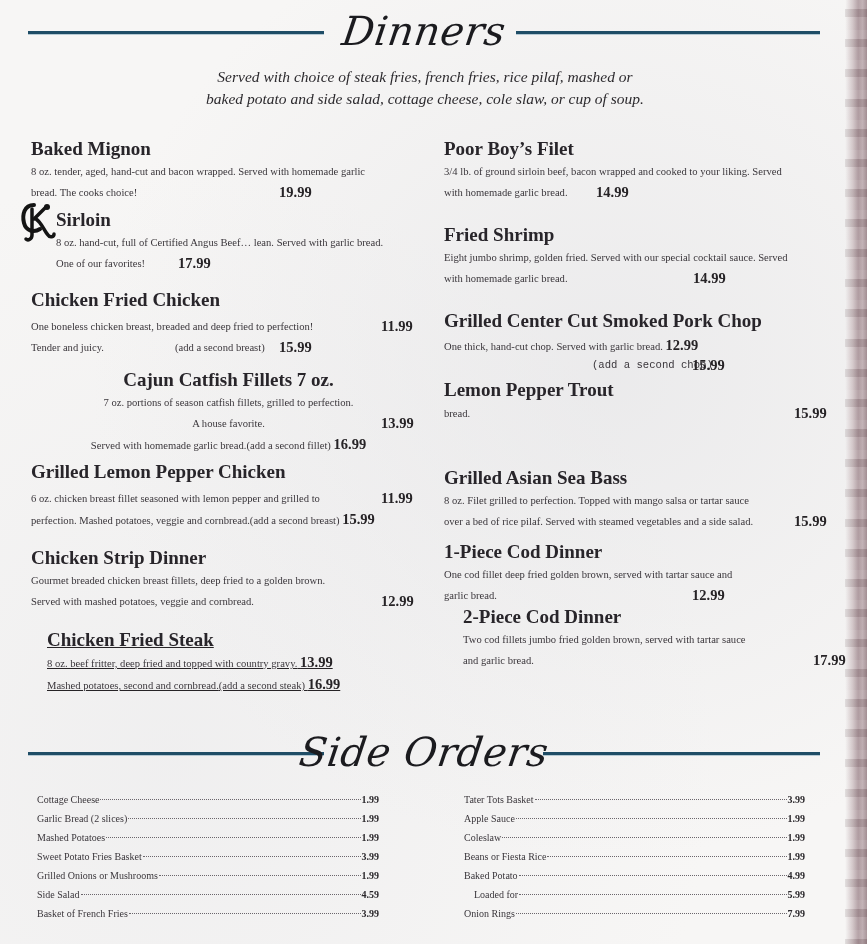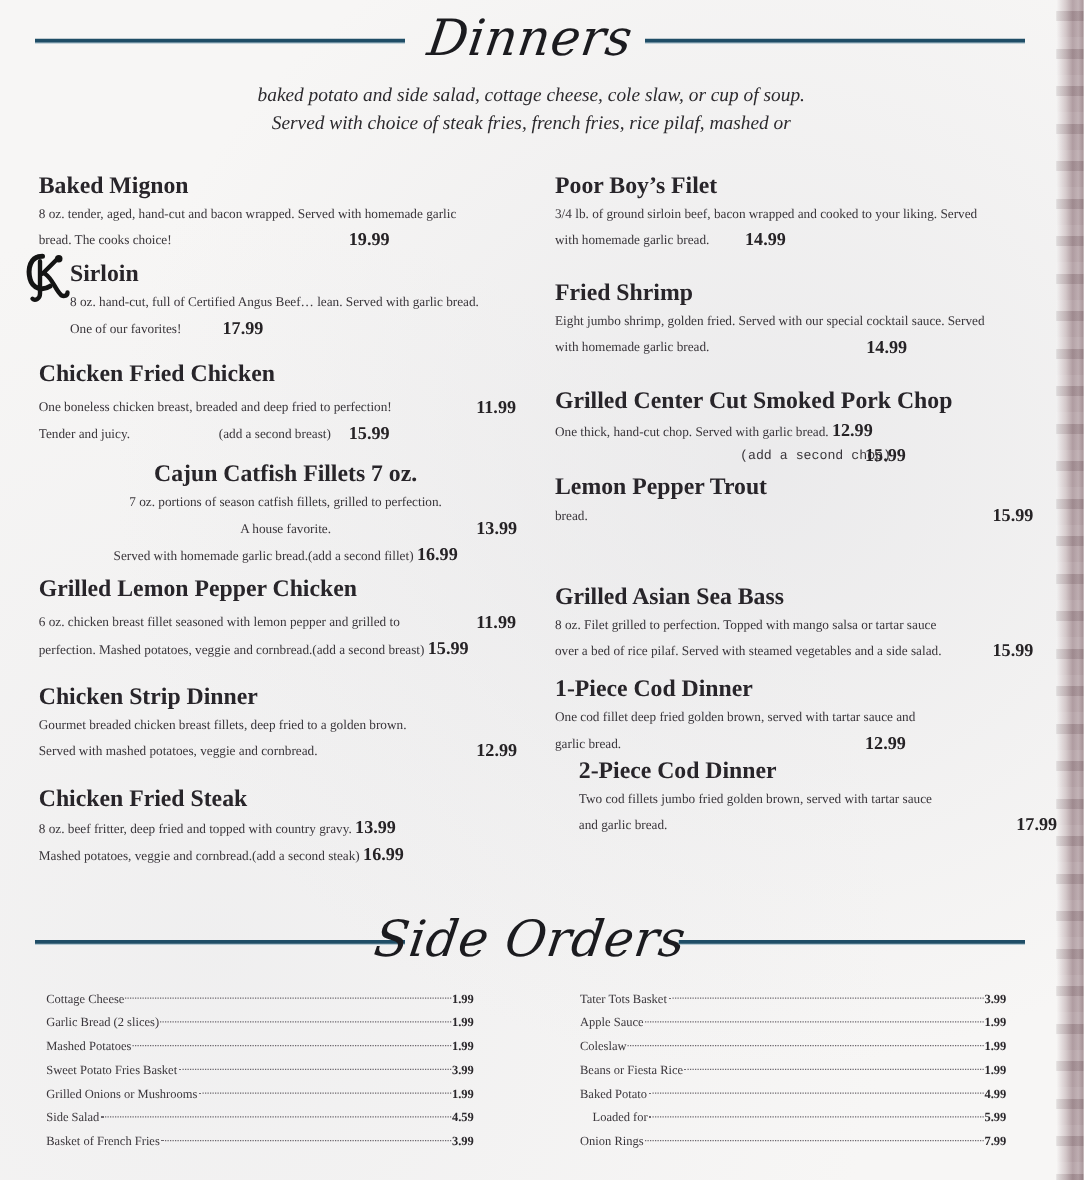--- a/index.html
+++ b/index.html
@@ -80,22 +80,22 @@
 
 <div class="page">
   <div class="edge"></div>
 
   <div class="section-header" id="dinners-header">
     <div class="rule left"></div>
     <div class="title">Dinners</div>
     <div class="rule right"></div>
   </div>
   <div class="intro">
+    <div>Served with choice of steak fries, french fries, rice pilaf, mashed or</div>
     <div>baked potato and side salad, cottage cheese, cole slaw, or cup of soup.</div>
-    <div>Served with choice of steak fries, french fries, rice pilaf, mashed or</div>
   </div>
 
   <div class="item" style="left:31px; top:137px; width:395px;">
     <div class="name">Baked Mignon</div>
     <div class="line">8 oz. tender, aged, hand-cut and bacon wrapped. Served with homemade garlic</div>
     <div class="line">
       <span>bread. The cooks choice!</span>
       <span class="price abs-price" style="left:248px;">19.99</span>
     </div>
   </div>
@@ -157,28 +157,28 @@
 
   <div class="item" style="left:31px; top:546px; width:395px;">
     <div class="name">Chicken Strip Dinner</div>
     <div class="line">Gourmet breaded chicken breast fillets, deep fried to a golden brown.</div>
     <div class="line">
       <span>Served with mashed potatoes, veggie and cornbread.</span>
       <span class="price abs-price" style="left:350px;">12.99</span>
     </div>
   </div>
 
-  <div class="item" style="left:31px; top:628px; width:395px;">
+  <div class="item" style="left:47px; top:628px; width:395px;text-decoration:underline;">
     <div class="name">Chicken Fried Steak</div>
     <div class="line">
       <span>8 oz. beef fritter, deep fried and topped with country gravy.</span>
       <span class="price">13.99</span>
     </div>
     <div class="line">
-      <span>Mashed potatoes, veggie and cornbread.</span><span>(add a second steak)</span>
+      <span>Mashed potatoes, second and cornbread.</span><span>(add a second steak)</span>
       <span class="price">16.99</span>
     </div>
   </div>
 
   <div class="item" style="left:444px; top:137px; width:390px;">
     <div class="name">Poor Boy’s Filet</div>
     <div class="line">3/4 lb. of ground sirloin beef, bacon wrapped and cooked to your liking. Served</div>
     <div class="line">
       <span>with homemade garlic bread.</span>
       <span class="price abs-price" style="left:152px;">14.99</span>

